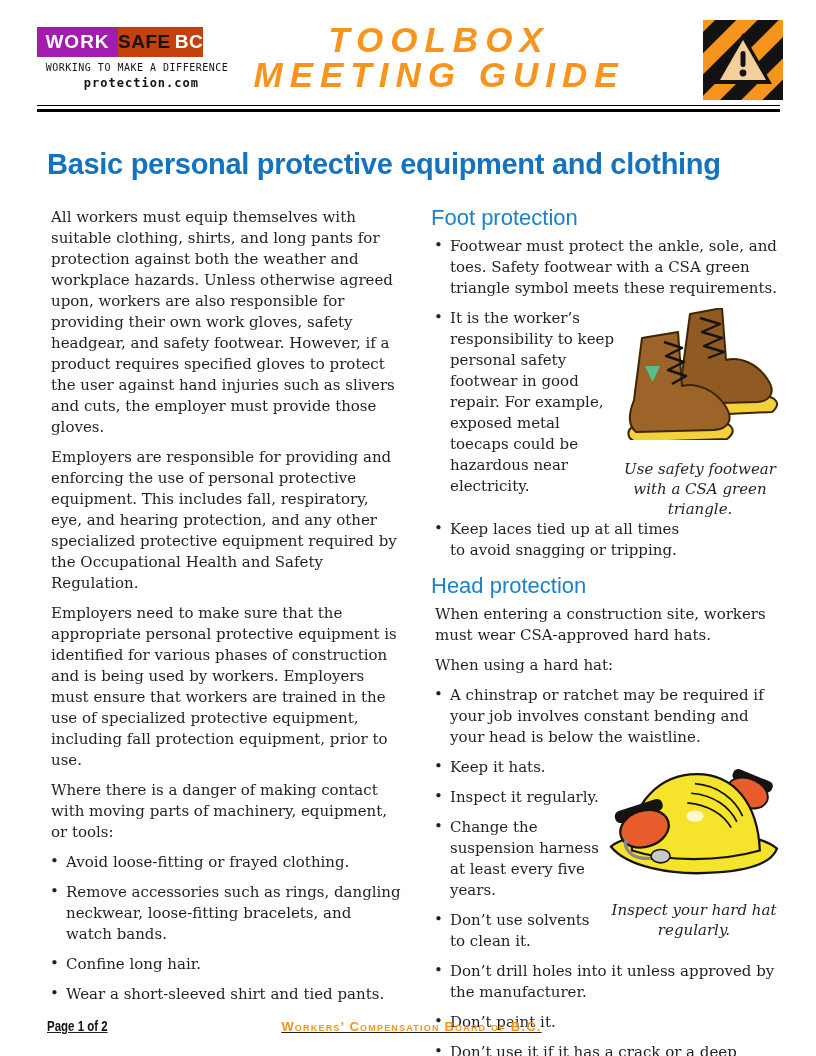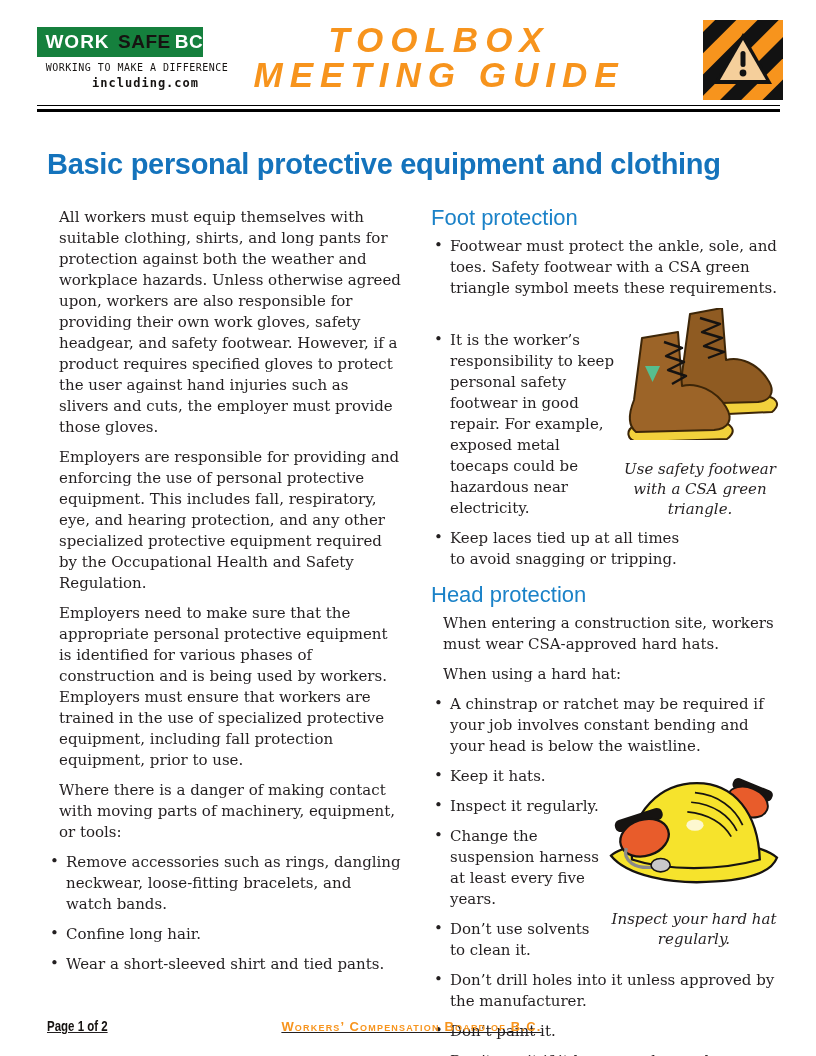--- a/index.html
+++ b/index.html
@@ -5,39 +5,39 @@
   html,body { margin:0; padding:0; background:#888; }
   .page {
     position:relative; width:816px; height:1056px; margin:0 auto;
     background:#ffffff; overflow:hidden;
     font-family:"DejaVu Serif", serif; color:#231f20;
   }
   
   .header { position:absolute; top:18px; left:37px; right:31px; display:flex; justify-content:space-between; }
   .logo-block { width:200px; }
   .logo-box { display:flex; width:162px; height:30px; margin-top:9px; font-family:"Liberation Sans", sans-serif; font-weight:bold; }
-  .logo-work { flex:0 0 81px; background:#15803d; color:#ffffff; display:flex; align-items:center; justify-content:center; font-size:19px; letter-spacing:1px; }
-  .logo-safe { flex:0 0 81px; background:#15803d; display:flex; align-items:center; justify-content:center; font-size:19px; letter-spacing:0.5px; }
+  .logo-work { flex:0 0 81px; background:#a21caf; color:#ffffff; display:flex; align-items:center; justify-content:center; font-size:19px; letter-spacing:1px; }
+  .logo-safe { flex:0 0 81px; background:#c2410c; display:flex; align-items:center; justify-content:center; font-size:19px; letter-spacing:0.5px; }
   .logo-safe .safe { color:#161311; }
   .logo-safe .bc { color:#ffffff; margin-left:4px; }
   .logo-tagline { margin-top:5px; font-family:"DejaVu Sans Mono", monospace; font-weight:normal; font-size:10px; letter-spacing:0.5px; color:#161311; white-space:nowrap;text-align:center; }
   .logo-site { width:162px; text-align:right; margin-top:3px; font-family:"DejaVu Sans Mono", monospace; font-weight:bold; font-size:12px; letter-spacing:1px; color:#161311; }
   .doc-title { text-align:center; font-family:"Liberation Sans", sans-serif; font-weight:bold; font-style:italic; color:#f7941d; font-size:35px; letter-spacing:7px; line-height:1.0; margin-top:4px; padding-right:60px; }
   .doc-title .line { display:block; }
   .hazard { width:84px; height:84px; }
   
   .rule { position:absolute; top:105px; left:37px; right:36px; height:2px; border-top:1px solid #000; }
   .rule2 { position:absolute; top:109px; left:37px; right:36px; height:3px; background:#000; }
   
   h1.page-title { position:absolute; top:148px; left:47px; width:730px; margin:0;
     font-family:"Liberation Sans", sans-serif; font-weight:bold; font-size:29px; color:#1473bc; letter-spacing:-0.3px; }
   
   .columns { position:absolute; top:207px; left:47px; width:738px; display:flex; gap:30px; }
   .col { width:354px; font-size:15px; line-height:21px; }
-  .col p { margin:0 0 9px 12px; }
+  .col p { margin:0 0 9px 4px; }
   h2.section { font-family:"Liberation Sans", sans-serif; font-weight:normal; font-size:22px; color:#1b82c8; margin:0 0 8px 0; }
   h2.section.second { margin-top:14px; }
   ul.bullets { list-style:none; margin:0 0 6px 0; padding:0; }
   ul.bullets li { position:relative; padding-left:19px; margin-bottom:9px; }
   ul.bullets li::before { content:"•"; position:absolute; left:3px; top:-1px; font-size:15px; }
   .wrap-row { display:flex; }
   .wrap-row .txt { flex:1 1 auto; }
   .wrap-row .fig { flex:0 0 auto; text-align:center; }
   .caption { font-style:italic; font-size:15px; line-height:20px; text-align:center; margin-top:13px; }
   .narrow { max-width:250px; }
@@ -54,21 +54,21 @@
   <div class="header">
     <div class="logo-block">
       <div class="logo-box">
         <div class="logo-work">WORK</div>
         <div class="logo-safe">
           <span class="safe">SAFE</span>
           <span class="bc">BC</span>
         </div>
       </div>
       <div class="logo-tagline">WORKING TO MAKE A DIFFERENCE</div>
-      <div class="logo-site">including.com</div>
+      <div class="logo-site">protection.com</div>
     </div>
 
     <div class="doc-title">
       <span class="line">TOOLBOX</span>
       <span class="line">MEETING GUIDE</span>
     </div>
 
     <svg class="hazard" viewBox="0 0 84 84" xmlns="http://www.w3.org/2000/svg">
       <defs>
           <clipPath id="hz">
@@ -97,34 +97,35 @@
   <h1 class="page-title">Basic personal protective equipment and clothing</h1>
 
   <div class="columns">
 
     <div class="col">
       <p>All workers must equip themselves with suitable clothing, shirts, and long pants for protection against both the weather and workplace hazards. Unless otherwise agreed upon, workers are also responsible for providing their own work gloves, safety headgear, and safety footwear. However, if a product requires specified gloves to protect the user against hand injuries such as slivers and cuts, the employer must provide those gloves.</p>
       <p>Employers are responsible for providing and enforcing the use of personal protective equipment. This includes fall, respiratory, eye, and hearing protection, and any other specialized protective equipment required by the Occupational Health and Safety Regulation.</p>
       <p>Employers need to make sure that the appropriate personal protective equipment is identified for various phases of construction and is being used by workers. Employers must ensure that workers are trained in the use of specialized protective equipment, including fall protection equipment, prior to use.</p>
       <p>Where there is a danger of making contact with moving parts of machinery, equipment, or tools:</p>
       <ul class="bullets">
+        <li>Avoid loose-fitting or frayed clothing.</li>
         <li>Remove accessories such as rings, dangling neckwear, loose-fitting bracelets, and watch bands.</li>
         <li>Confine long hair.</li>
         <li>Wear a short-sleeved shirt and tied pants.</li>
       </ul>
     </div>
 
     <div class="col">
 
       <h2 class="section">Foot protection</h2>
       <ul class="bullets">
         <li>Footwear must protect the ankle, sole, and toes. Safety footwear with a CSA green triangle symbol meets these requirements.</li>
       </ul>
       <div class="wrap-row">
-        <div class="txt" style="max-width:190px;margin-top:22px;">
+        <div class="txt" style="max-width:190px;">
           <ul class="bullets">
             <li>It is the worker’s responsibility to keep personal safety footwear in good repair. For example, exposed metal toecaps could be hazardous near electricity.</li>
           </ul>
         </div>
         <div class="fig" style="width:170px;">
           <svg width="168" height="132" viewBox="0 0 168 132" xmlns="http://www.w3.org/2000/svg">
 
             <g transform="translate(46,-4)" stroke="#3d2608" stroke-width="2" stroke-linejoin="round">
               <path d="M20,96 L100,92 C114,92 120,100 110,108 L24,112 C12,110 12,100 20,96 Z" fill="#f2d13c"></path>
               <path d="M28,10 L60,4 L64,56 C78,52 96,60 106,76 C114,88 108,97 96,98 L22,100 C12,92 16,80 20,70 Z" fill="#8f5b22"></path>

